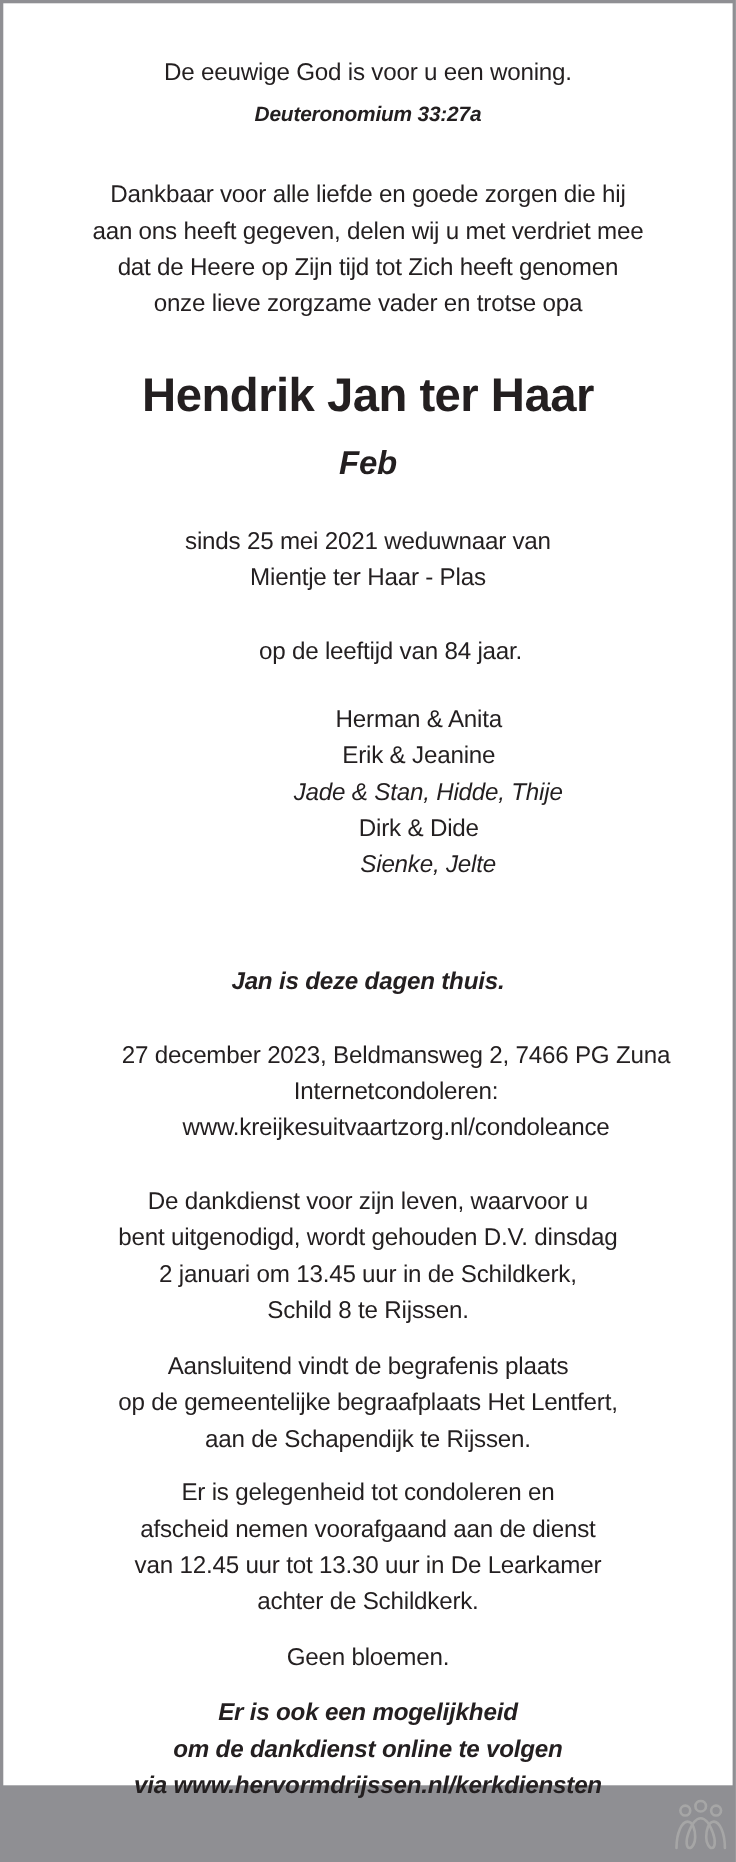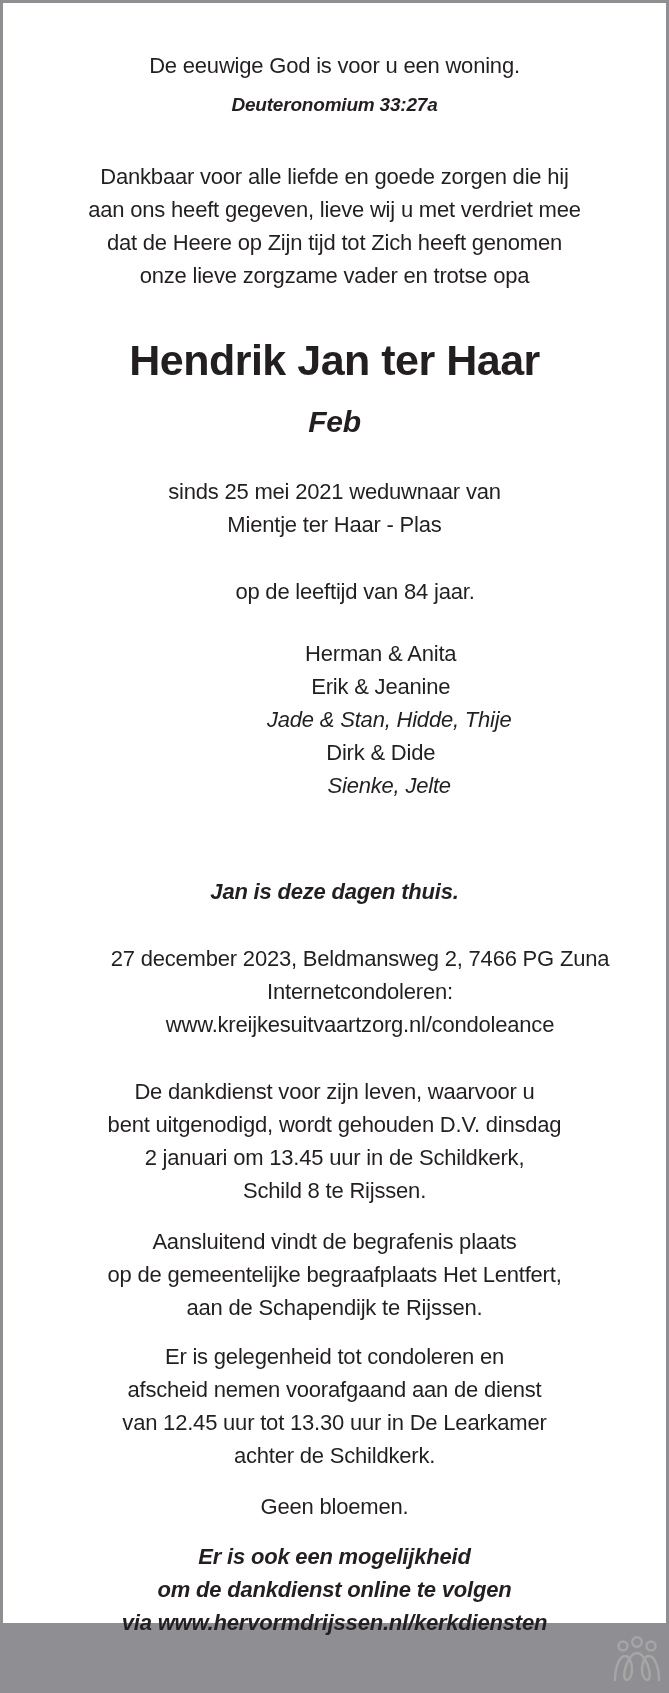--- a/index.html
+++ b/index.html
@@ -45,21 +45,21 @@
   <div class="blk c" style="top:46px;">
     <span class="line">De eeuwige God is voor u een woning.</span>
   </div>
 
   <div class="blk c it ref" style="top:85px;">
     <span class="line">Deuteronomium 33:27a</span>
   </div>
 
   <div class="blk c" style="top:157px;">
     <span class="line">Dankbaar voor alle liefde en goede zorgen die hij</span>
-    <span class="line">aan ons heeft gegeven, lieve wij u met verdriet mee</span>
+    <span class="line">aan ons heeft gegeven, delen wij u met verdriet mee</span>
     <span class="line">dat de Heere op Zijn tijd tot Zich heeft genomen</span>
     <span class="line">onze lieve zorgzame vader en trotse opa</span>
   </div>
 
   <div class="blk c name" style="top:332px;">
     <span class="line">Hendrik Jan ter Haar</span>
   </div>
 
   <div class="blk c it nick" style="top:399px;">
     <span class="line">Feb</span>

